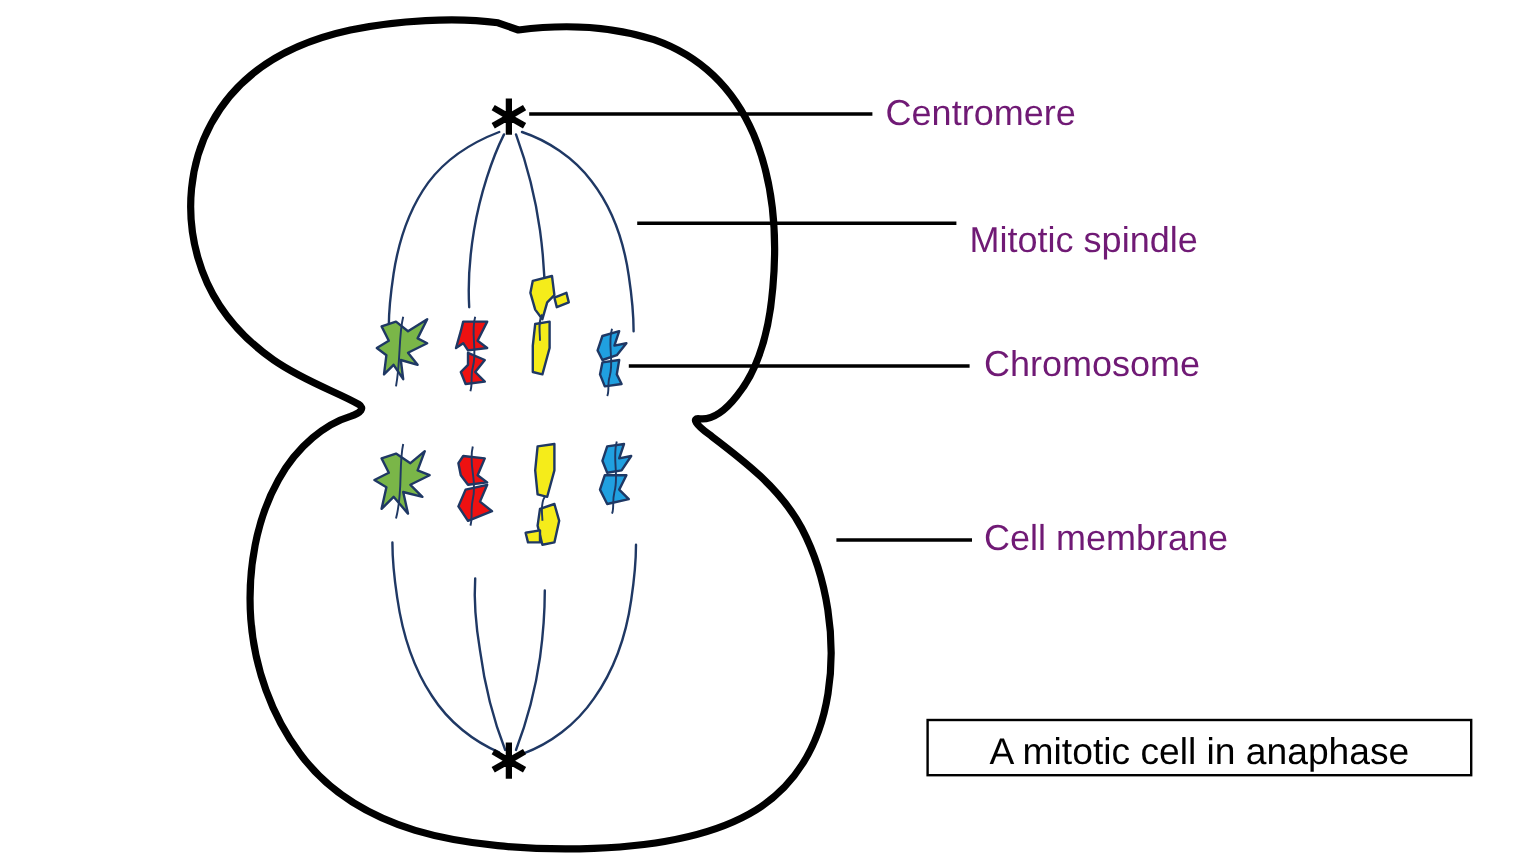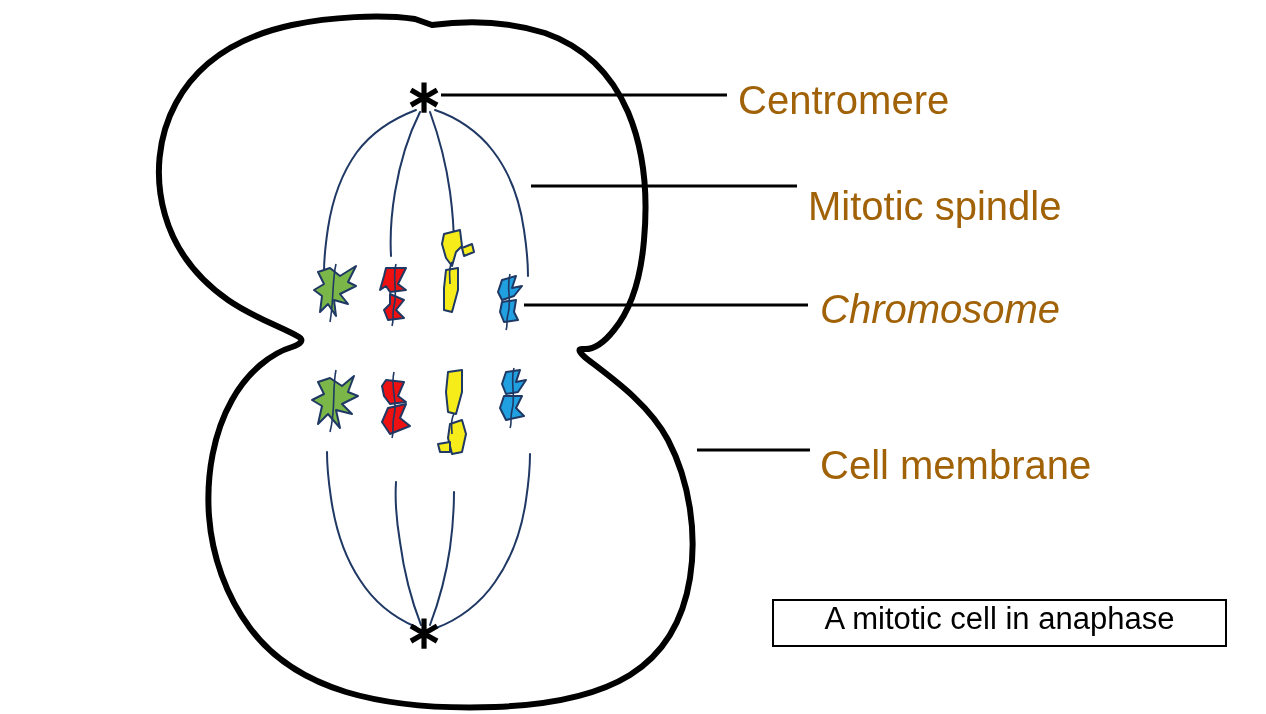--- a/index.html
+++ b/index.html
@@ -23,40 +23,40 @@
   #diagram {
     position: absolute;
     left: 0;
     top: 0;
     width: 1266px;
     height: 714px;
   }
   .label-text {
     position: absolute;
     font-family: "Liberation Sans", sans-serif;
-    font-size: 40px;
-    color: #a16207;
+    font-size: 30px;
+    color: #701a75;
     white-space: nowrap;
     line-height: 1;
   }
   #label-centromere { left: 738px; top: 80px; }
   #label-mitotic-spindle { left: 808px; top: 170px; margin-top: 16px; }
-  #label-chromosome { left: 820px; top: 289px; font-style: italic; }
-  #label-cell-membrane { left: 820px; top: 434px; margin-top: 11px; }
+  #label-chromosome { left: 820px; top: 289px; }
+  #label-cell-membrane { left: 820px; top: 434px; }
 
   #caption-box {
     position: absolute;
     left: 772px;
     top: 599px;
     width: 455px;
     height: 48px;
     border: 2px solid #000000;
     background: #ffffff;
     display: flex;
-    align-items: flex-start;
+    align-items: flex-end;
     justify-content: center;
     box-sizing: border-box;
   }
   #caption-text {
     font-family: "Liberation Sans", sans-serif;
     font-size: 31px;
     color: #000000;
     white-space: nowrap;
   }
 </style>

